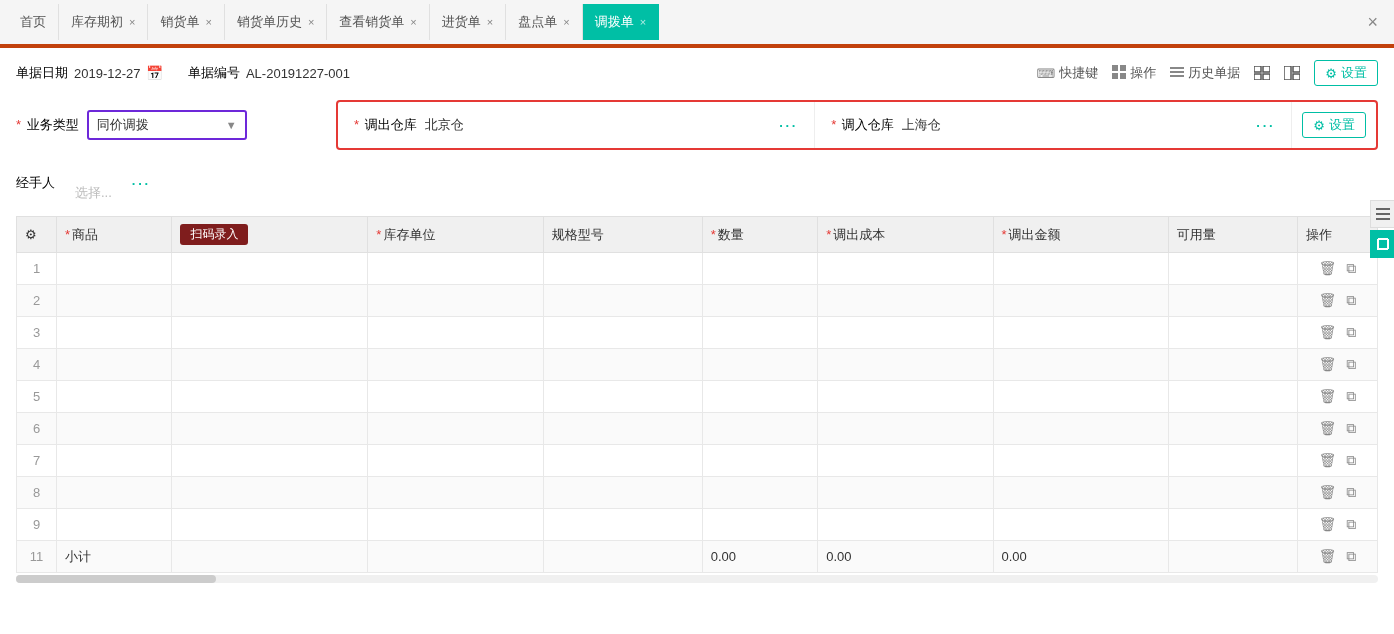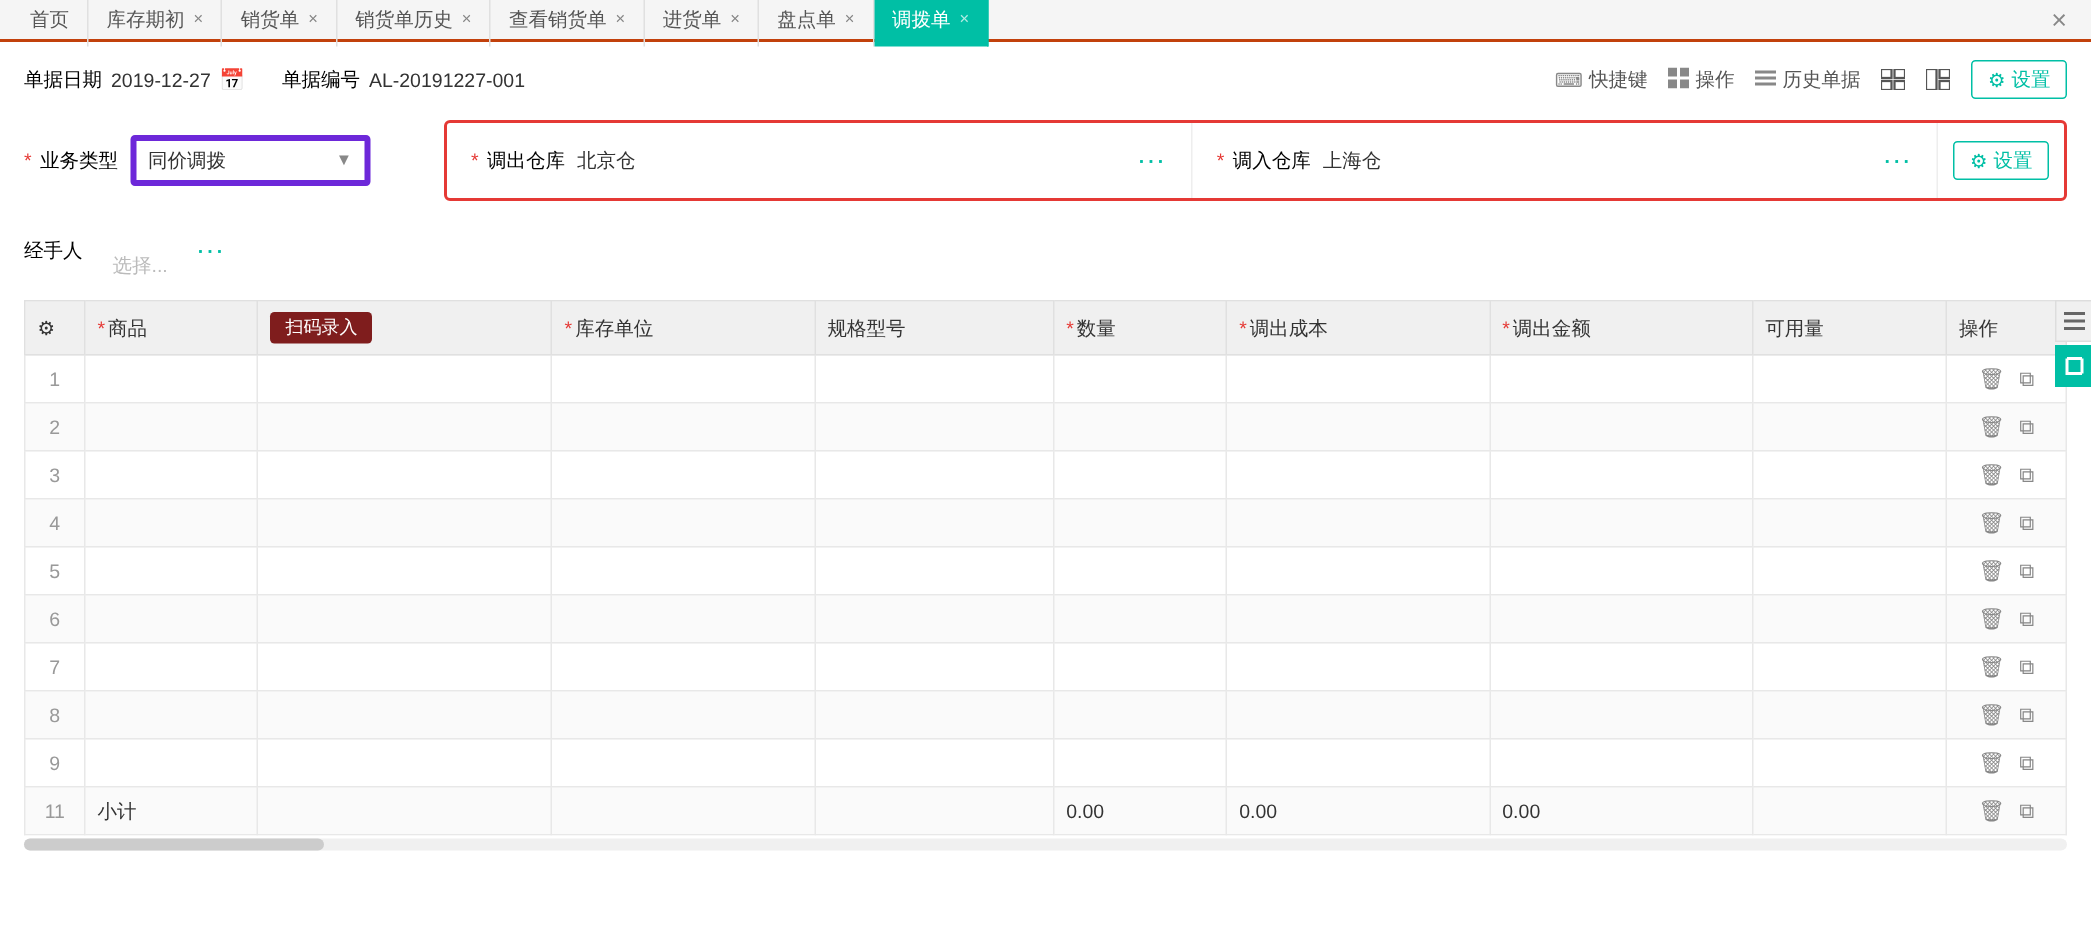--- a/index.html
+++ b/index.html
@@ -3,22 +3,22 @@
   <meta charset="utf-8">
   <style>
     * { box-sizing: border-box; margin: 0; padding: 0; font-family: 'Microsoft YaHei', Arial, sans-serif; font-size: 13px; }
     body { background: #fff; overflow: hidden; }
 
     
     .tab-bar {
       display: flex;
       align-items: center;
       background: #f5f5f5;
-      border-bottom: 2px solid #c2410c;
-      height: 28px;
+      border-bottom: 4px solid #c2410c;
+      height: 48px;
       padding: 0 8px;
     }
     .tab-item {
       display: flex;
       align-items: center;
       padding: 0 12px;
       height: 36px;
       cursor: pointer;
       color: #555;
       white-space: nowrap;
@@ -112,37 +112,38 @@
       align-items: center;
       gap: 8px;
       padding: 10px 16px 10px 0;
       min-width: 280px;
     }
     .required-star { color: #e53935; margin-right: 2px; }
     .select-wrapper {
       display: flex;
       align-items: center;
       gap: 4px;
-      border: 4px solid #6d28d9;
+      border: 2px solid #6d28d9;
       border-radius: 3px;
       padding: 4px 8px;
       min-width: 160px;
       cursor: pointer;
       background: #fff;
     }
     .select-wrapper .select-text { color: #333; flex: 1; }
     .select-arrow { color: #888; font-size: 11px; }
 
     
     .warehouse-box {
       border: 2px solid #e53935;
       border-radius: 4px;
       display: flex;
       align-items: stretch;
       flex: 1;
+      margin-left: 40px;
     }
     .warehouse-section {
       display: flex;
       align-items: center;
       padding: 10px 16px;
       flex: 1;
       gap: 8px;
     }
     .warehouse-section:first-child {
       border-right: 1px solid #eee;

